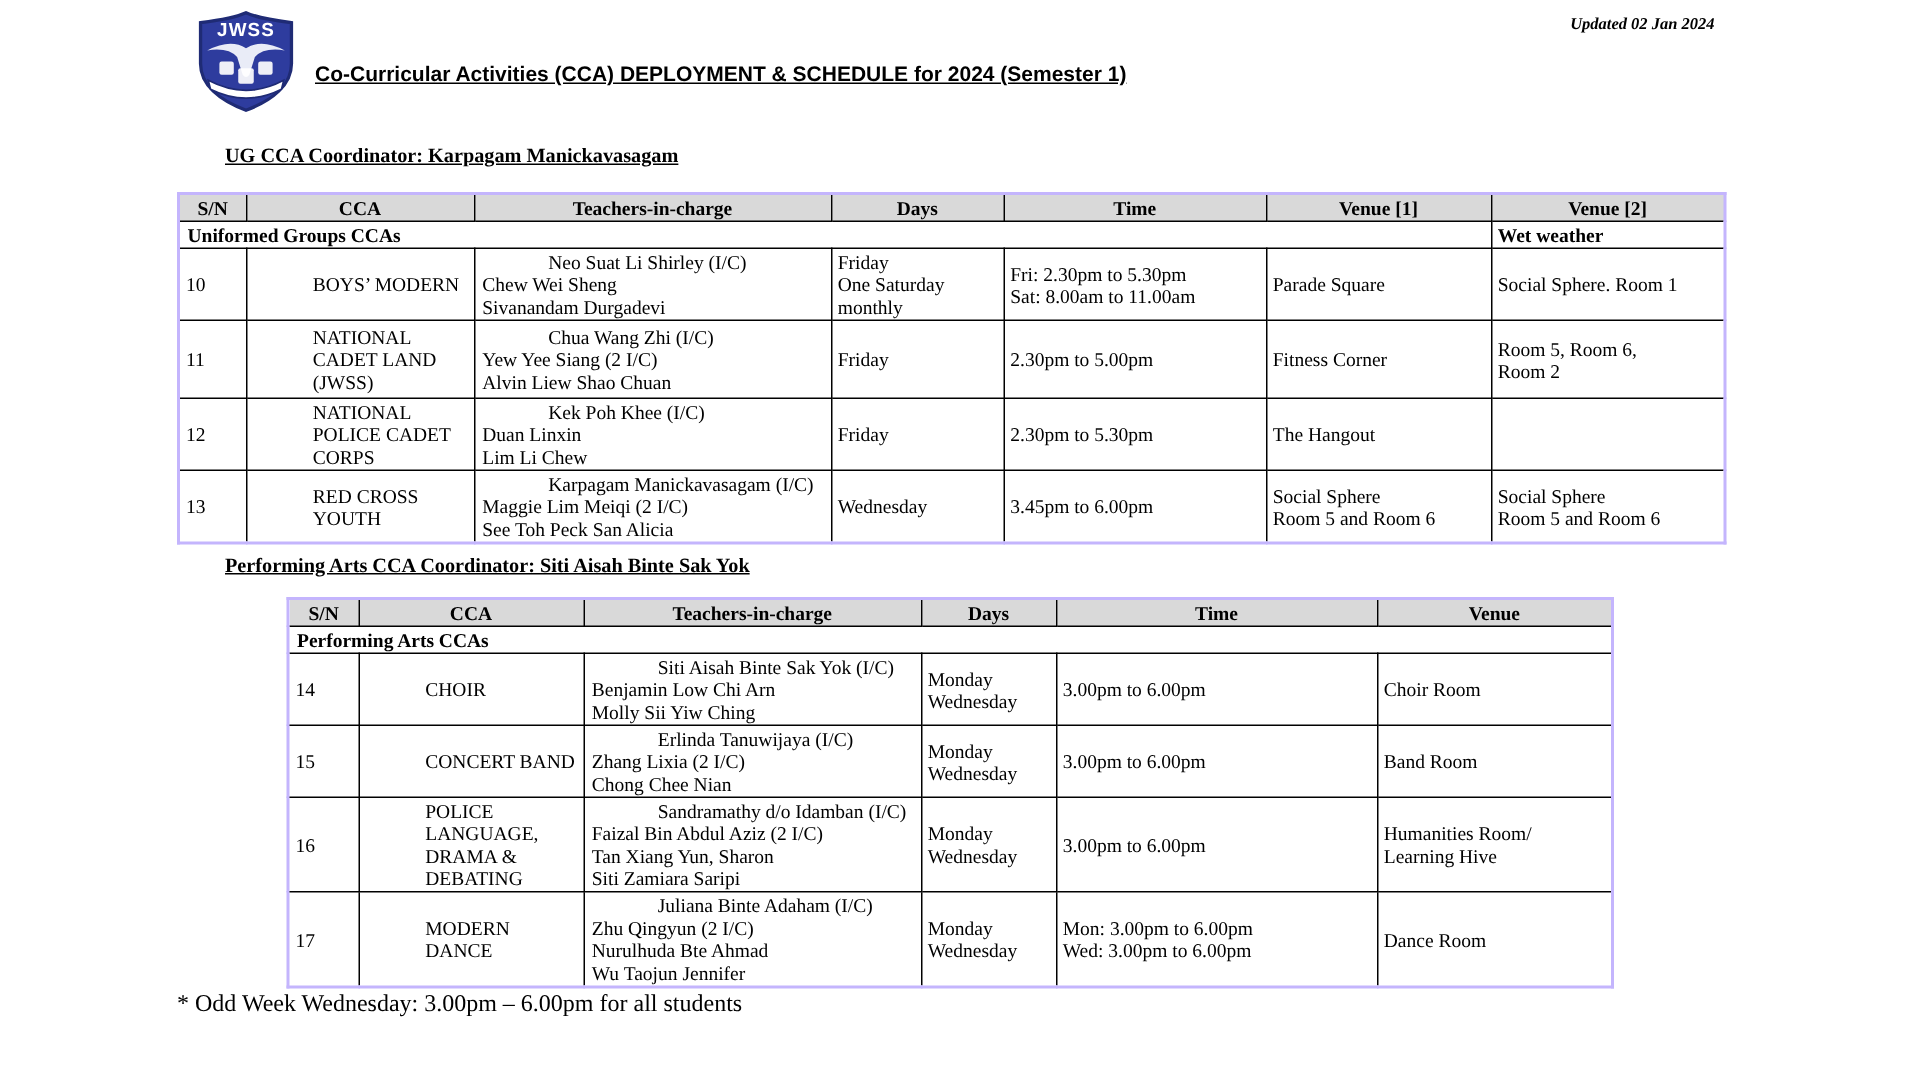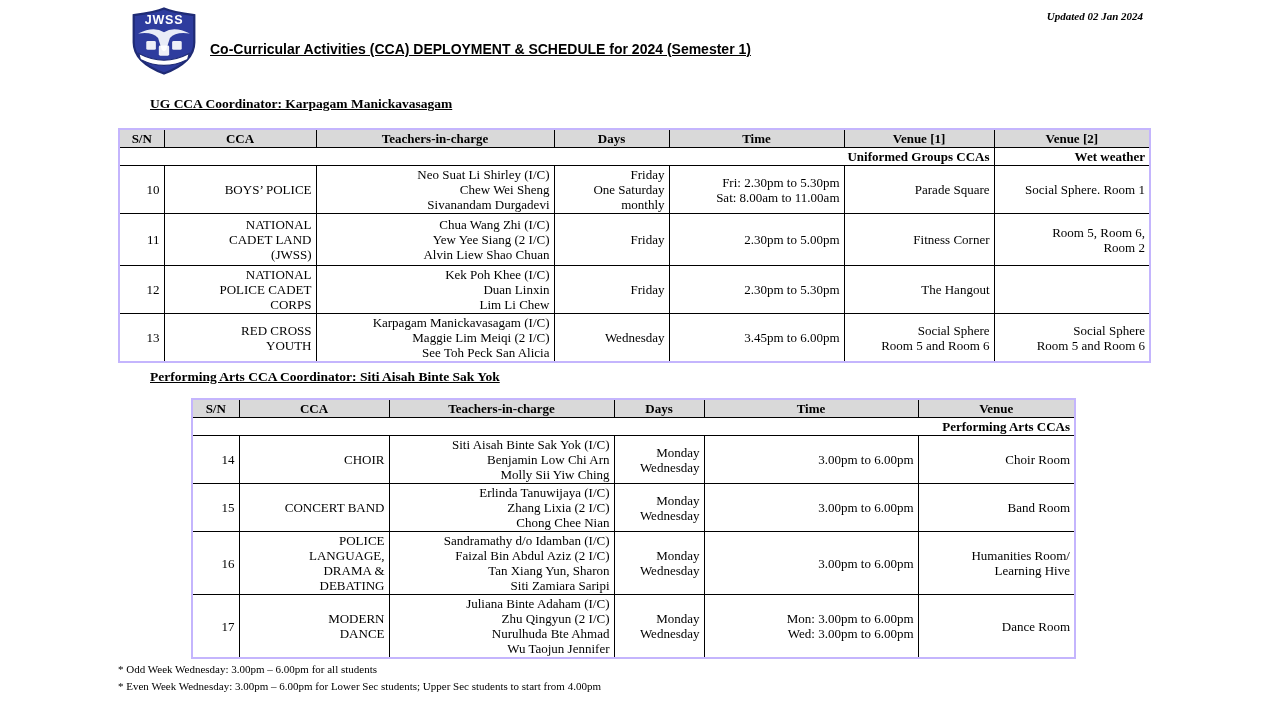--- a/index.html
+++ b/index.html
@@ -53,35 +53,35 @@
     overflow: hidden;
     vertical-align: middle;
   }
   th {
     background: #d9d9d9;
     font-weight: bold;
     text-align: center;
     height: 17px;
   }
   .group-row td { font-weight: bold; height: 15px; }
-  .left { text-align: right; padding-left: 5px; }
-  .center { text-align: right; font-family: Liberation Serif, serif; }
+  .left { text-align: left; padding-left: 5px; }
+  .center { text-align: left; font-family: Liberation Serif, serif; }
   .b { font-weight: normal; padding-left: 44px; }
 
   #t1-rows tr:nth-child(1) { height: 46px; }
   #t1-rows tr:nth-child(2) { height: 52px; }
   #t1-rows tr:nth-child(3) { height: 47px; }
   #t1-rows tr:nth-child(4) { height: 46px; }
   #t2-rows tr:nth-child(1) { height: 46px; }
   #t2-rows tr:nth-child(2) { height: 46px; }
   #t2-rows tr:nth-child(3) { height: 61px; }
   #t2-rows tr:nth-child(4) { height: 62px; }
 
   
-  .footnotes { left: 118px; top: 661px; font-size: 11px; line-height: 17px; }
+  .footnotes { left: 118px; top: 661px; font-size: 16px; line-height: 17px; }
 </style>
 </head>
 <body>
 
 <div class="abs logo">
   <svg width="74" height="68" viewBox="0 0 100 92">
     <path d="M50 2 C39 7 24 9 9 11 L9 48 C9 67 26 81 50 90 C74 81 91 67 91 48 L91 11 C76 9 61 7 50 2 Z" fill="#2e3c9e" stroke="#1f2b75" stroke-width="3"></path>
     <text x="50" y="23" text-anchor="middle" font-size="17" font-weight="bold" fill="#ffffff" font-family="Liberation Sans, sans-serif" letter-spacing="1">JWSS</text>
     <path d="M15 36 Q36 25 50 34 Q64 25 85 36 Q66 33 58 42 L53 58 Q50 62 47 58 L42 42 Q34 33 15 36 Z" fill="#e9ecf7"></path>
     <rect x="26" y="46" width="13" height="12" rx="2" fill="#ffffff" opacity="0.92"></rect>
@@ -121,21 +121,21 @@
   <tbody>
     <tr class="group-row">
       <td colspan="6" class="left">Uniformed Groups CCAs</td>
       <td class="center">Wet weather</td>
     </tr>
   </tbody>
   <tbody id="t1-rows">
       <tr>
         <td class="center">10</td>
         <td class="left b">
-          <div>BOYS’ POLICE</div>
+          <div>BOYS’ MODERN</div>
         </td>
         <td class="left">
           <div class="b">Neo Suat Li Shirley (I/C)</div>
           <div>Chew Wei Sheng</div>
           <div>Sivanandam Durgadevi</div>
         </td>
         <td class="center">
           <div>Friday</div>
           <div>One Saturday</div>
           <div>monthly</div>
@@ -345,14 +345,13 @@
         </td>
         <td class="center">
           <div>Dance Room</div>
         </td>
       </tr>
     </tbody>
 </table>
 
 <div class="abs footnotes">
   <div>* Odd Week Wednesday: 3.00pm – 6.00pm for all students</div>
-  <div>* Even Week Wednesday: 3.00pm – 6.00pm for Lower Sec students; Upper Sec students to start from 4.00pm</div>
 </div>
 
 </body></html>

